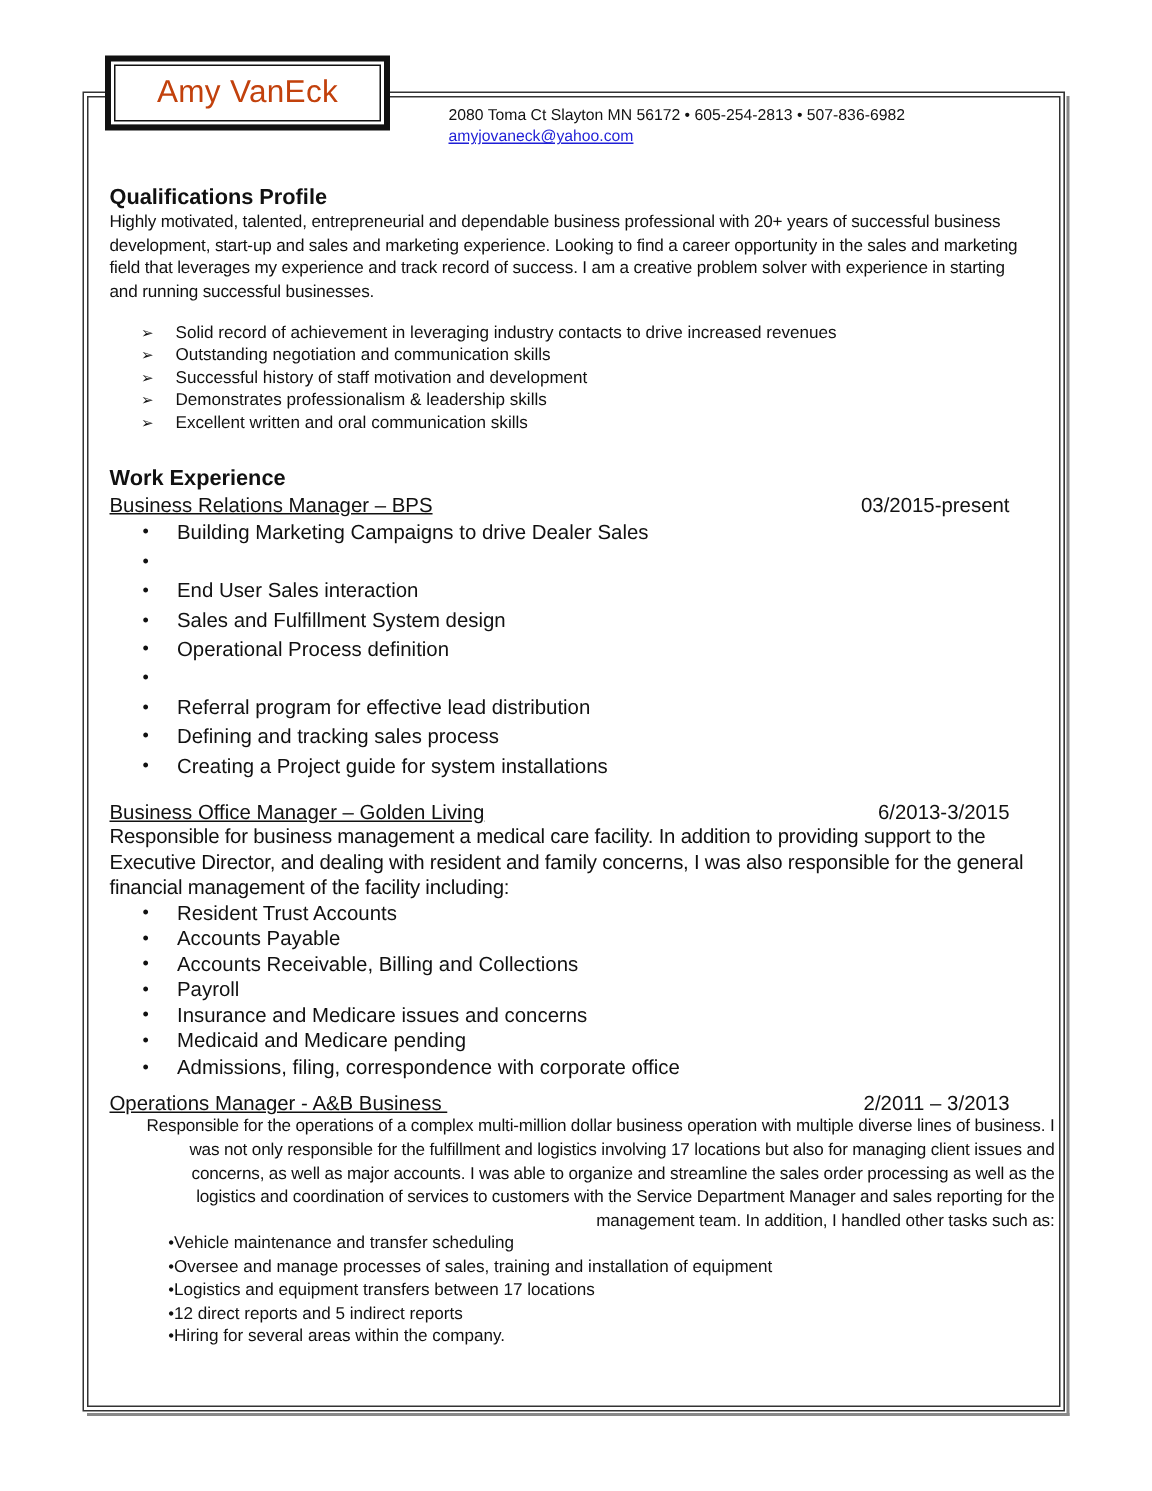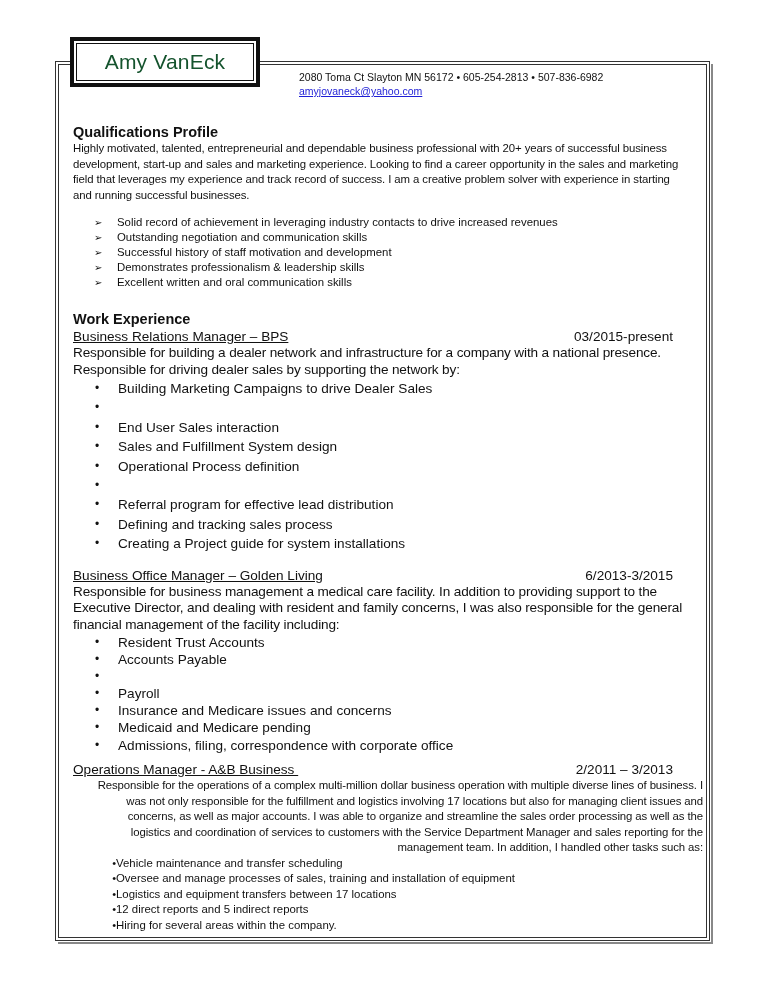--- a/index.html
+++ b/index.html
@@ -16,21 +16,21 @@
     .frame-shadow {
       position: absolute; left: 58px; top: 64px; width: 655px; height: 880px;
       border-right: 2px solid #888; border-bottom: 2px solid #888; box-sizing: border-box;
     }
     .name-box {
       position: absolute; left: 70px; top: 37px; width: 190px; height: 50px;
       background: #fff; border: 4px solid #111; box-sizing: border-box;
       box-shadow: inset 0 0 0 2px #fff, inset 0 0 0 3px #111;
       display: flex; align-items: center; justify-content: center;
     }
-    .name-box span { font-size: 21px; letter-spacing: 0.2px; color: #14532d; }
+    .name-box span { font-size: 21px; letter-spacing: 0.2px; color: #c2410c; }
     .contact {
       position: absolute; left: 299px; top: 70px; font-size: 10.5px; line-height: 14px;
     }
     .contact .email { color: #1f1fd6; text-decoration: underline; }
     .content {
       position: absolute; left: 73px; top: 123px; width: 630px;
     }
     .h-section { font-weight: bold; font-size: 14.5px; margin: 0; line-height: 18px; }
     .para-small { font-size: 11.4px; line-height: 15.6px; margin: 0; letter-spacing: -0.1px; }
     ul { margin: 0; padding: 0; list-style: none; }
@@ -99,21 +99,20 @@
   </section>
 
   <section style="margin-top:20px;">
     <h2 class="h-section">Work Experience</h2>
 
     <div>
       <div class="job-head">
         <span class="job-title">Business Relations Manager – BPS</span>
         <span class="job-date">03/2015-present</span>
       </div>
-      <p class="para-big">Responsible for building a dealer network and infrastructure for a company with a national presence. Responsible for driving dealer sales by supporting the network by:</p>
       <ul class="dot-list l1">
         <li>
             <span class="mark">•</span>
             <span>Building Marketing Campaigns to drive Dealer Sales</span>
           </li>
         <li>
             <span class="mark">•</span>
           </li>
         <li>
             <span class="mark">•</span>
@@ -155,20 +154,21 @@
         <li>
             <span class="mark">•</span>
             <span>Resident Trust Accounts</span>
           </li>
         <li>
             <span class="mark">•</span>
             <span>Accounts Payable</span>
           </li>
         <li>
             <span class="mark">•</span>
+            <span>Accounts Receivable, Billing and Collections</span>
           </li>
         <li>
             <span class="mark">•</span>
             <span>Payroll</span>
           </li>
         <li>
             <span class="mark">•</span>
             <span>Insurance and Medicare issues and concerns</span>
           </li>
         <li>

